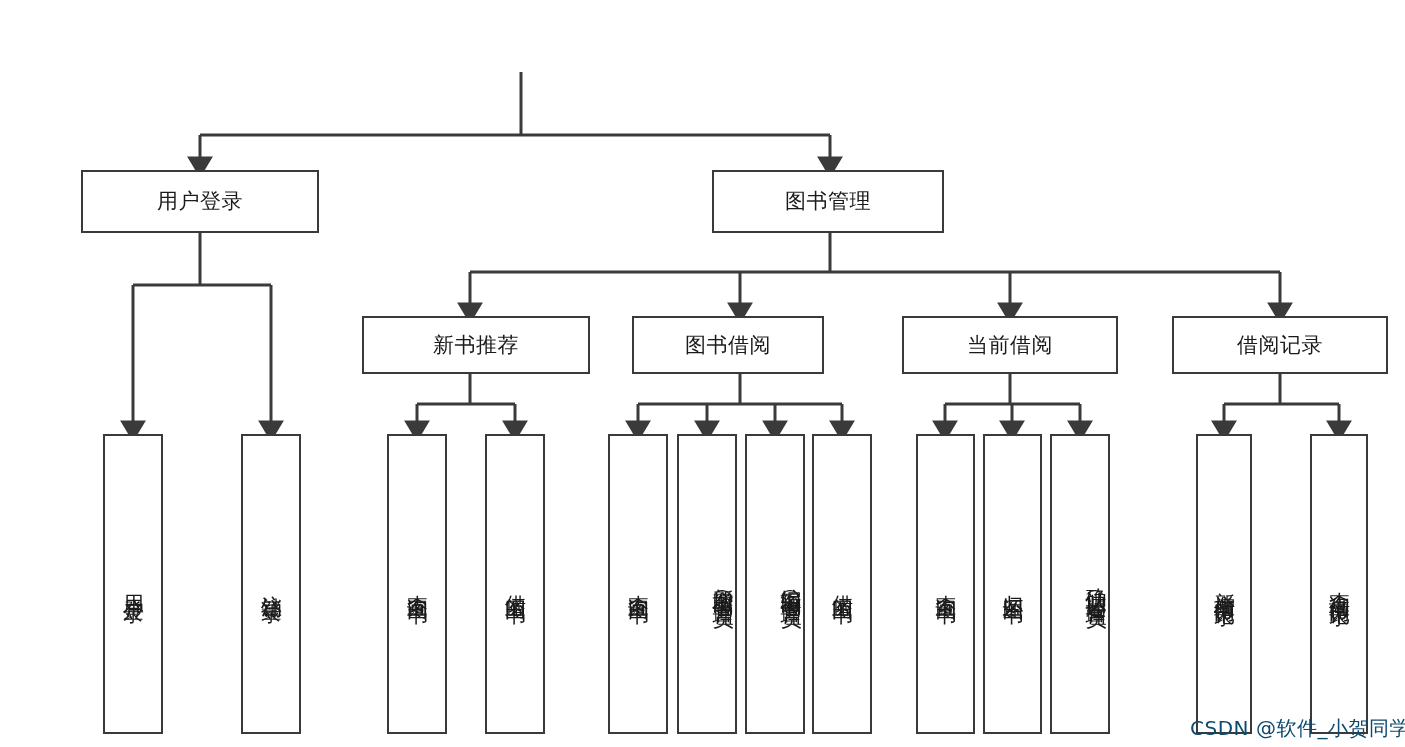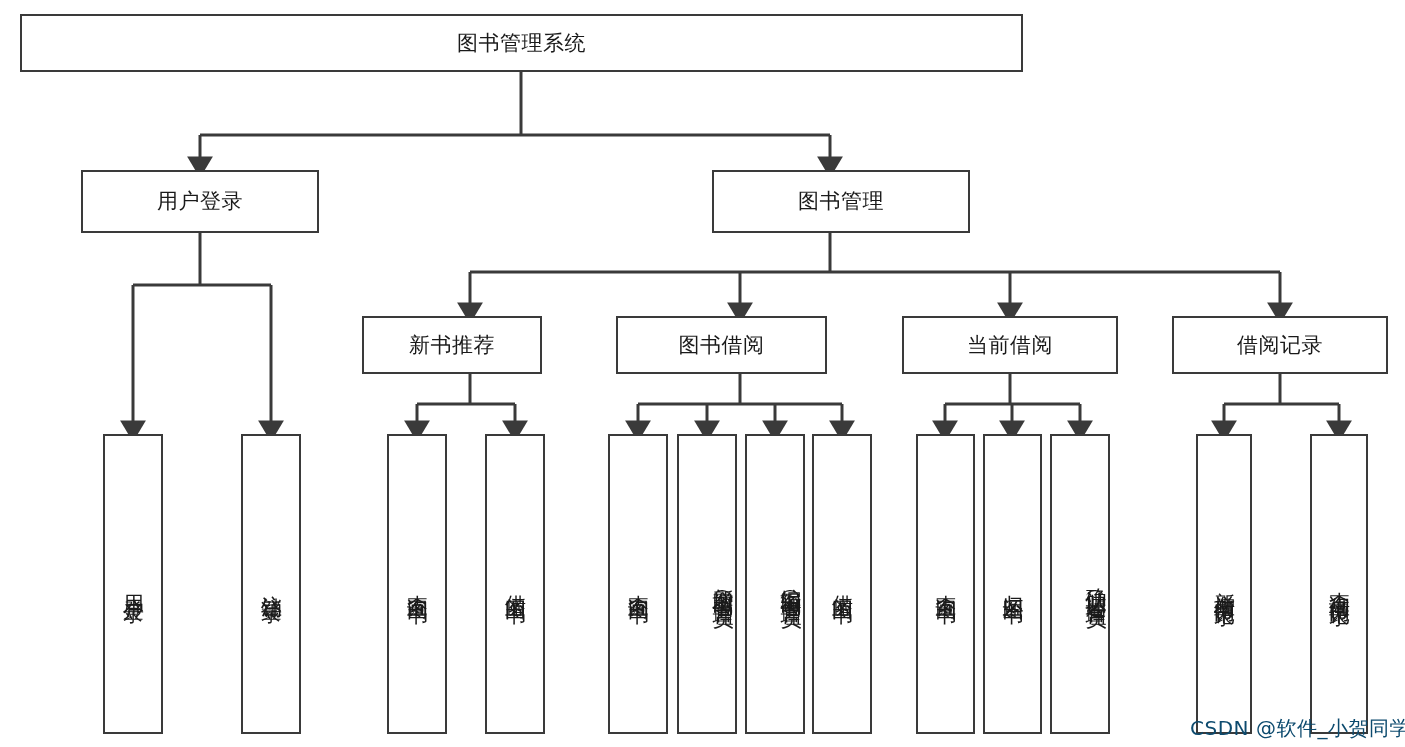--- a/index.html
+++ b/index.html
@@ -111,35 +111,32 @@
       <path d="M1012,404 L1012,424" marker-end="url(#arrow)"></path>
       <path d="M1080,404 L1080,424" marker-end="url(#arrow)"></path>
 
       <path d="M1280,374 L1280,404"></path>
       <path d="M1224,404 L1339,404"></path>
       <path d="M1224,404 L1224,424" marker-end="url(#arrow)"></path>
       <path d="M1339,404 L1339,424" marker-end="url(#arrow)"></path>
     </g>
   </svg>
 
-  <div class="node horizontal" style="left:20px; top:14px; width:1003px; height:58px;">
-    <span>图书管理系统</span>
-  </div>
 
   <div class="node horizontal" style="left:81px; top:170px; width:238px; height:63px;">
     <span>用户登录</span>
   </div>
-  <div class="node horizontal" style="left:712px; top:170px; width:258px; height:63px;">
+  <div class="node horizontal" style="left:712px; top:170px; width:232px; height:63px;">
     <span>图书管理</span>
   </div>
 
-  <div class="node horizontal" style="left:362px; top:316px; width:180px; height:58px;">
+  <div class="node horizontal" style="left:362px; top:316px; width:228px; height:58px;">
     <span>新书推荐</span>
   </div>
-  <div class="node horizontal" style="left:616px; top:316px; width:211px; height:58px;">
+  <div class="node horizontal" style="left:632px; top:316px; width:192px; height:58px;">
     <span>图书借阅</span>
   </div>
   <div class="node horizontal" style="left:902px; top:316px; width:216px; height:58px;text-align:right;">
     <span>当前借阅</span>
   </div>
   <div class="node horizontal" style="left:1172px; top:316px; width:216px; height:58px;text-align:right;">
     <span>借阅记录</span>
   </div>
 
   <div class="node vertical midalign" style="left:103px; top:434px; width:60px; height:300px;">

